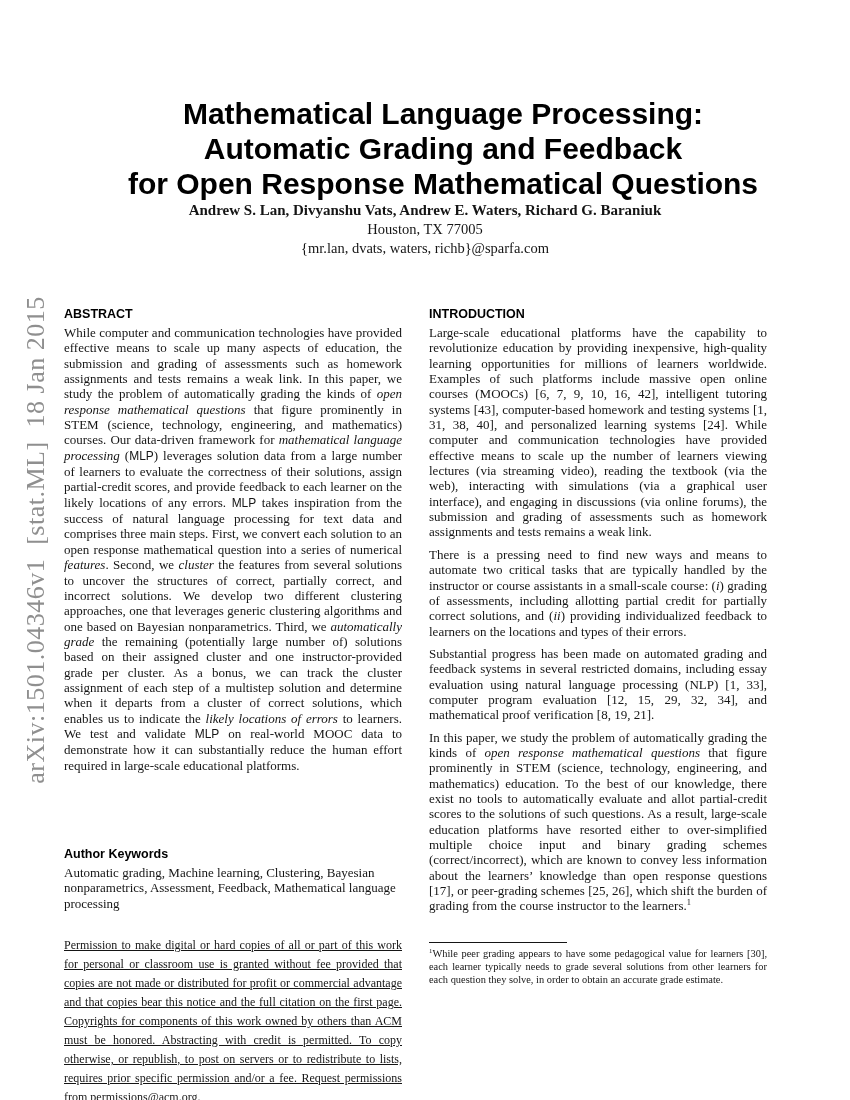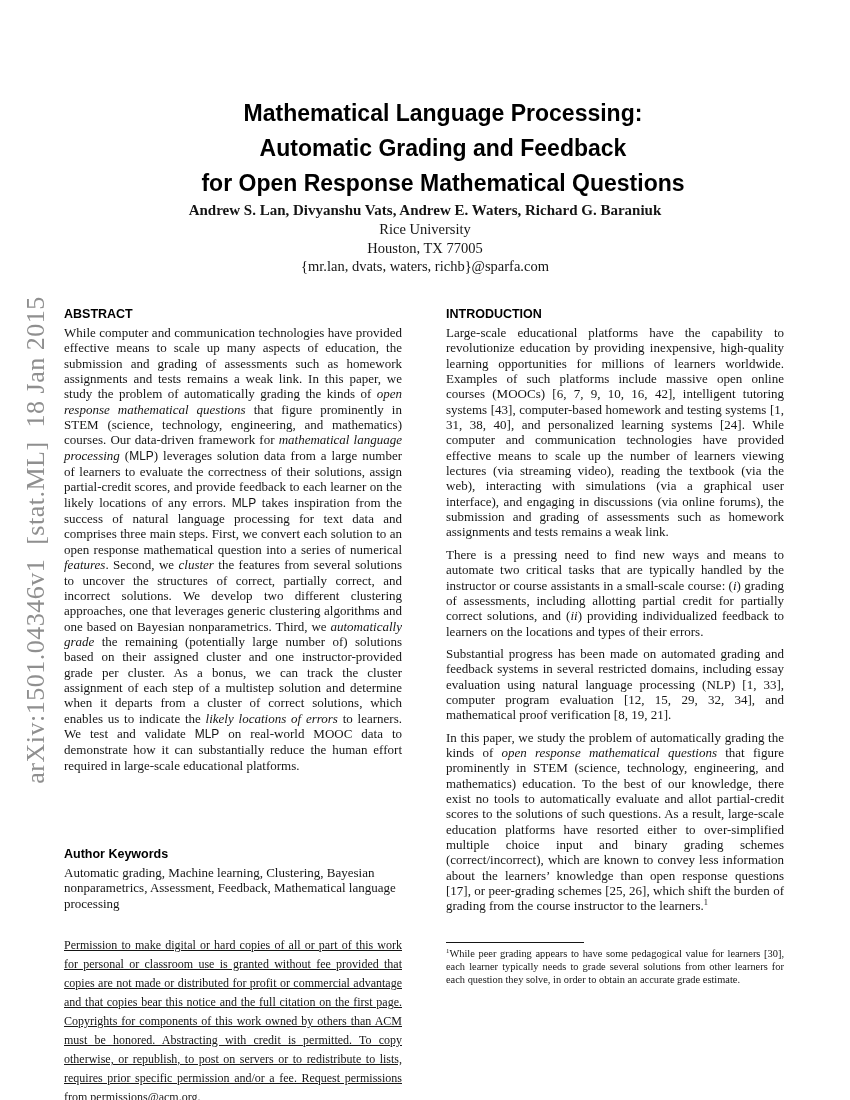--- a/index.html
+++ b/index.html
@@ -23,36 +23,36 @@
     color: #8f8f8f;
     white-space: pre;
     letter-spacing: 0.5px;
   }
 
   
   .header { text-align: center; padding-top: 96px; }
   .title {
     font-family: "Liberation Sans", sans-serif;
     font-weight: bold;
-    font-size: 23px;
+    font-size: 30px;
     line-height: 35px;
     color: #000;
     padding-left: 36px;
   }
   .authors {
     font-weight: bold;
     font-size: 15px;
     line-height: 19px;
   }
   .affil { font-size: 14.5px; line-height: 18.5px; }
 
   
   .col { position: absolute; top: 306px; width: 338px; }
   .col-left { left: 64px; }
-  .col-right { left: 446px; }
+  .col-right { left: 429px; }
 
   .sec-heading {
     font-family: "Liberation Sans", sans-serif;
     font-weight: bold;
     font-size: 12.5px;
     line-height: 16px;
     margin-bottom: 3px;
     color: #000;
   }
   .body-text {
@@ -98,21 +98,20 @@
 
   <div class="arxiv-stamp">arXiv:1501.04346v1  [stat.ML]  18 Jan 2015</div>
 
   <header class="header">
     <h1 class="title">
       <div>Mathematical Language Processing:</div>
       <div>Automatic Grading and Feedback</div>
       <div>for Open Response Mathematical Questions</div>
     </h1>
     <div class="authors">Andrew S. Lan, Divyanshu Vats, Andrew E. Waters, Richard G. Baraniuk</div>
-    <div class="affil">Rice University</div>
     <div class="affil">Houston, TX 77005</div>
     <div class="affil">{mr.lan, dvats, waters, richb}@sparfa.com</div>
   </header>
 
   <section class="col col-left">
     <div class="abstract-block">
       <h2 class="sec-heading">ABSTRACT</h2>
       <p class="body-text"><span>While computer and communication technologies have provided effective means to scale up many aspects of education, the submission and grading of assessments such as homework assignments and tests remains a weak link. In this paper, we study the problem of automatically grading the kinds of </span><span class="i">open response mathematical questions</span><span> that figure prominently in STEM (science, technology, engineering, and mathematics) courses. Our data-driven framework for </span><span class="i">mathematical language processing</span><span> (</span><span class="sans">MLP</span><span>) leverages solution data from a large number of learners to evaluate the correctness of their solutions, assign partial-credit scores, and provide feedback to each learner on the likely locations of any errors. </span><span class="sans">MLP</span><span> takes inspiration from the success of natural language processing for text data and comprises three main steps. First, we convert each solution to an open response mathematical question into a series of numerical </span><span class="i">features</span><span>. Second, we </span><span class="i">cluster</span><span> the features from several solutions to uncover the structures of correct, partially correct, and incorrect solutions. We develop two different clustering approaches, one that leverages generic clustering algorithms and one based on Bayesian nonparametrics. Third, we </span><span class="i">automatically grade</span><span> the remaining (potentially large number of) solutions based on their assigned cluster and one instructor-provided grade per cluster. As a bonus, we can track the cluster assignment of each step of a multistep solution and determine when it departs from a cluster of correct solutions, which enables us to indicate the </span><span class="i">likely locations of errors</span><span> to learners. We test and validate </span><span class="sans">MLP</span><span> on real-world MOOC data to demonstrate how it can substantially reduce the human effort required in large-scale educational platforms.</span></p>
     </div>
 

